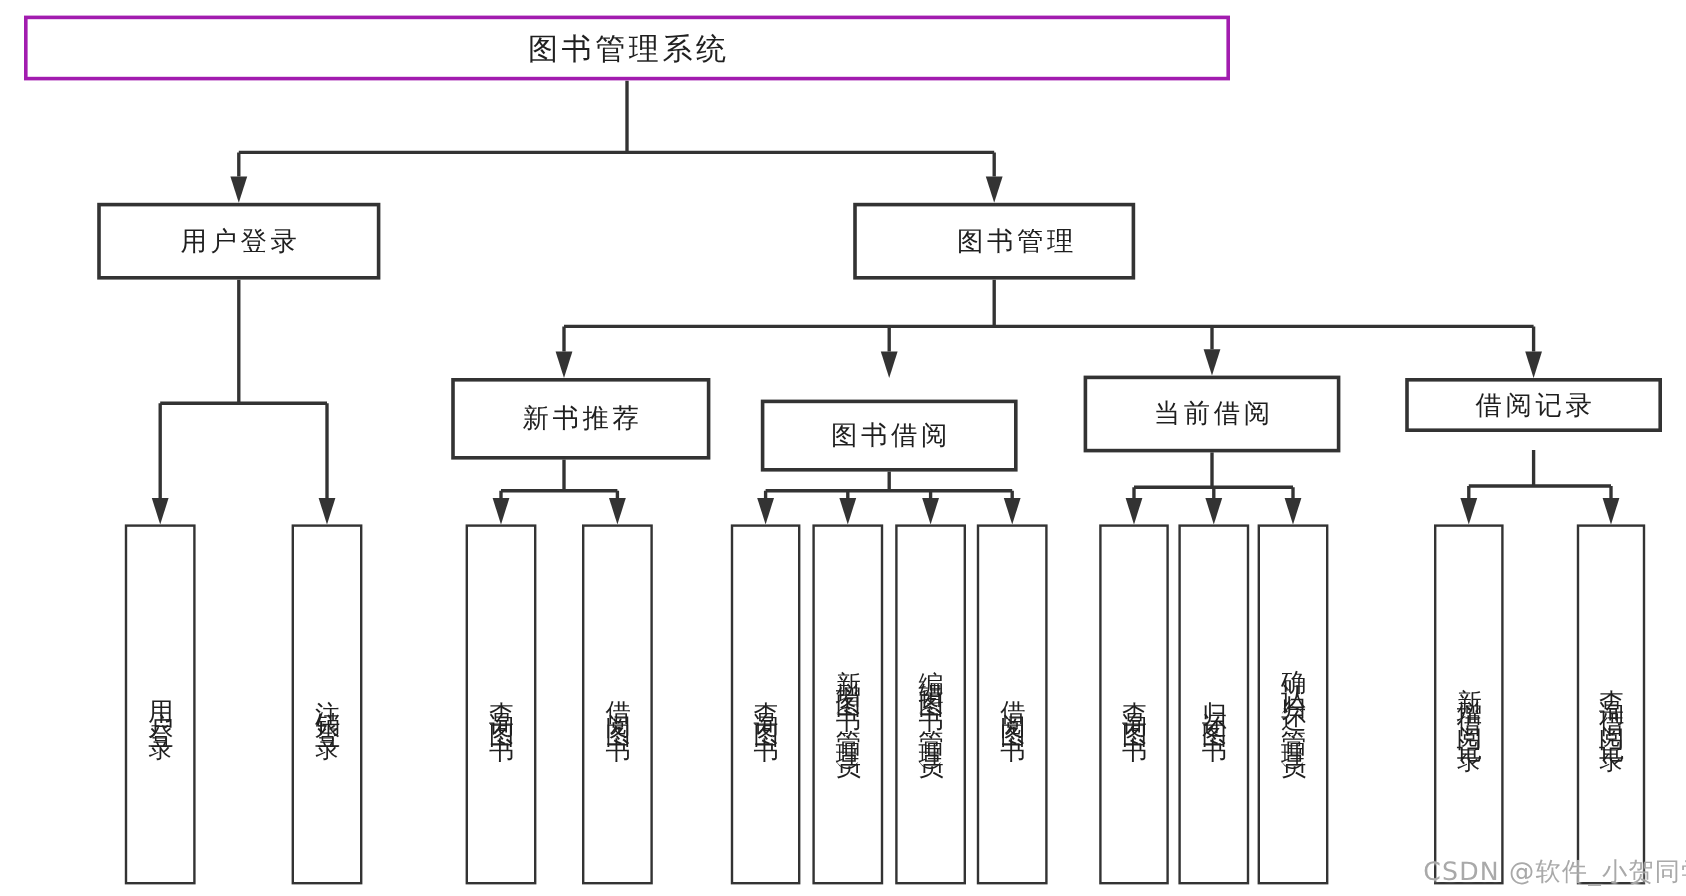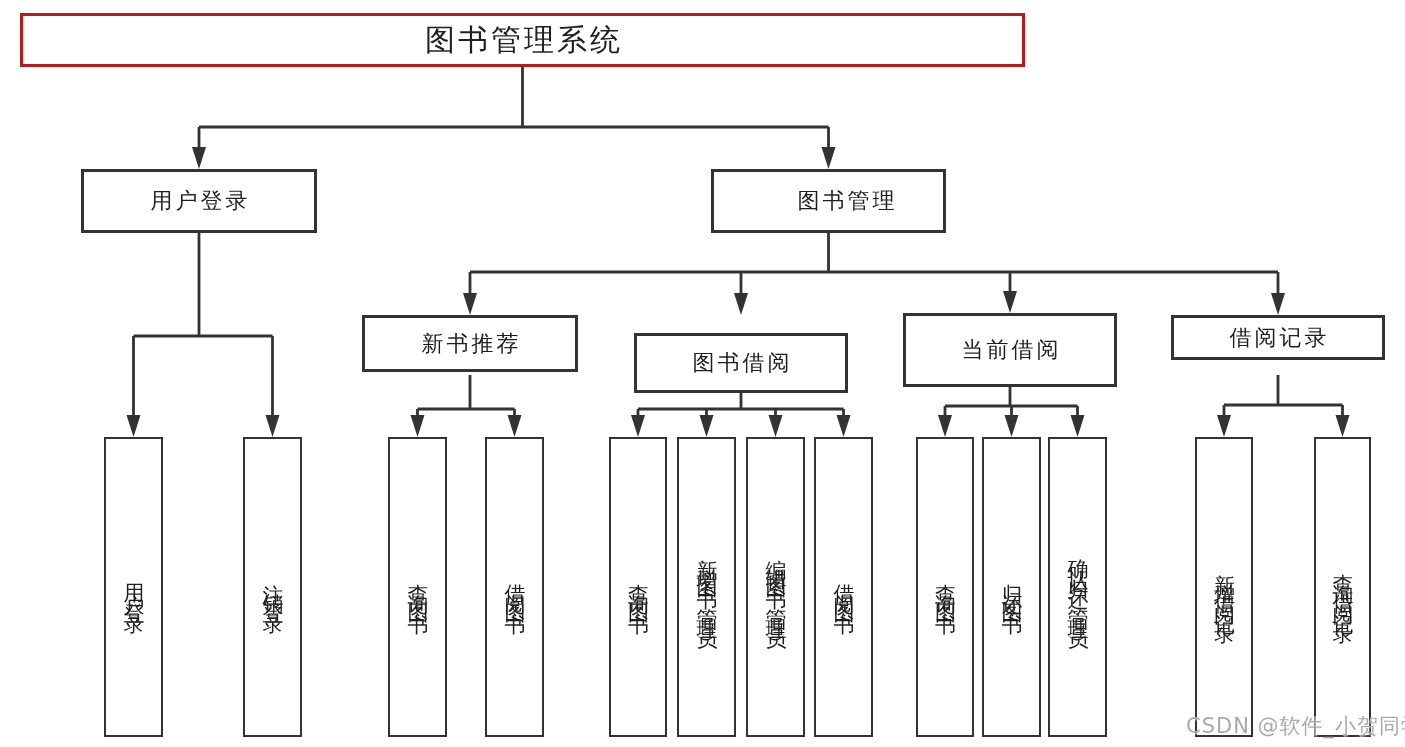--- a/index.html
+++ b/index.html
@@ -26,22 +26,22 @@
     box-sizing: border-box;
     background: #ffffff;
     color: #1f1f1f;
     display: flex;
     align-items: center;
     justify-content: center;
     z-index: 2;
     text-align: center;
   }
   .lvl-root {
-    border: 3px solid #b91c1c;
-    font-size: 30px;
+    border: 3px solid #a21caf;
+    font-size: 25px;
     letter-spacing: 3px;
     text-indent: 3px;
   }
   .lvl-branch {
     border: 3px solid #333333;
     font-size: 22px;
     letter-spacing: 3px;
     text-indent: 3px;
   }
   .lvl-leaf {
@@ -87,23 +87,23 @@
       <polygon points="938,415 952,415 945,437" fill="#333333"></polygon>
       <polygon points="1004.5,415 1018.5,415 1011.5,437" fill="#333333"></polygon>
       <polygon points="1070.5,415 1084.5,415 1077.5,437" fill="#333333"></polygon>
       <polygon points="1217,415 1231,415 1224,437" fill="#333333"></polygon>
       <polygon points="1335.5,415 1349.5,415 1342.5,437" fill="#333333"></polygon>
     </svg>
   <div id="nodes-layer">
       <div class="node lvl-root" style="left: 20px; top: 13px; width: 1005px; height: 54px;">图书管理系统</div>
       <div class="node lvl-branch" style="left: 81px; top: 169px; width: 236px; height: 64px;">用户登录</div>
       <div class="node lvl-branch" style="left: 711px; top: 169px; width: 235px; height: 64px; padding-left: 35px;">图书管理</div>
-      <div class="node lvl-branch" style="left: 362px; top: 315px; width: 216px; height: 57px;">新书推荐</div>
+      <div class="node lvl-branch" style="left: 376px; top: 315px; width: 216px; height: 68px;">新书推荐</div>
       <div class="node lvl-branch" style="left: 634px; top: 333px; width: 214px; height: 60px; text-align: right;">图书借阅</div>
-      <div class="node lvl-branch" style="left: 903px; top: 313px; width: 214px; height: 74px;">当前借阅</div>
+      <div class="node lvl-branch" style="left: 903px; top: 313px; width: 214px; height: 64px;">当前借阅</div>
       <div class="node lvl-branch" style="left: 1171px; top: 315px; width: 214px; height: 45px;">借阅记录</div>
       <div class="node lvl-leaf" style="left: 104px; top: 437px; width: 59px; height: 300px;">用户登录</div>
       <div class="node lvl-leaf" style="left: 243px; top: 437px; width: 59px; height: 300px;">注销登录</div>
       <div class="node lvl-leaf" style="left: 388px; top: 437px; width: 59px; height: 300px;">查询图书</div>
       <div class="node lvl-leaf" style="left: 485px; top: 437px; width: 59px; height: 300px;">借阅图书</div>
       <div class="node lvl-leaf" style="left: 609px; top: 437px; width: 58px; height: 300px;">查询图书</div>
       <div class="node lvl-leaf" style="left: 677px; top: 437px; width: 59px; height: 300px;">新增图书（管理员）</div>
       <div class="node lvl-leaf" style="left: 746px; top: 437px; width: 59px; height: 300px;">编辑图书（管理员）</div>
       <div class="node lvl-leaf" style="left: 814px; top: 437px; width: 59px; height: 300px;">借阅图书</div>
       <div class="node lvl-leaf" style="left: 916px; top: 437px; width: 58px; height: 300px;">查询图书</div>

